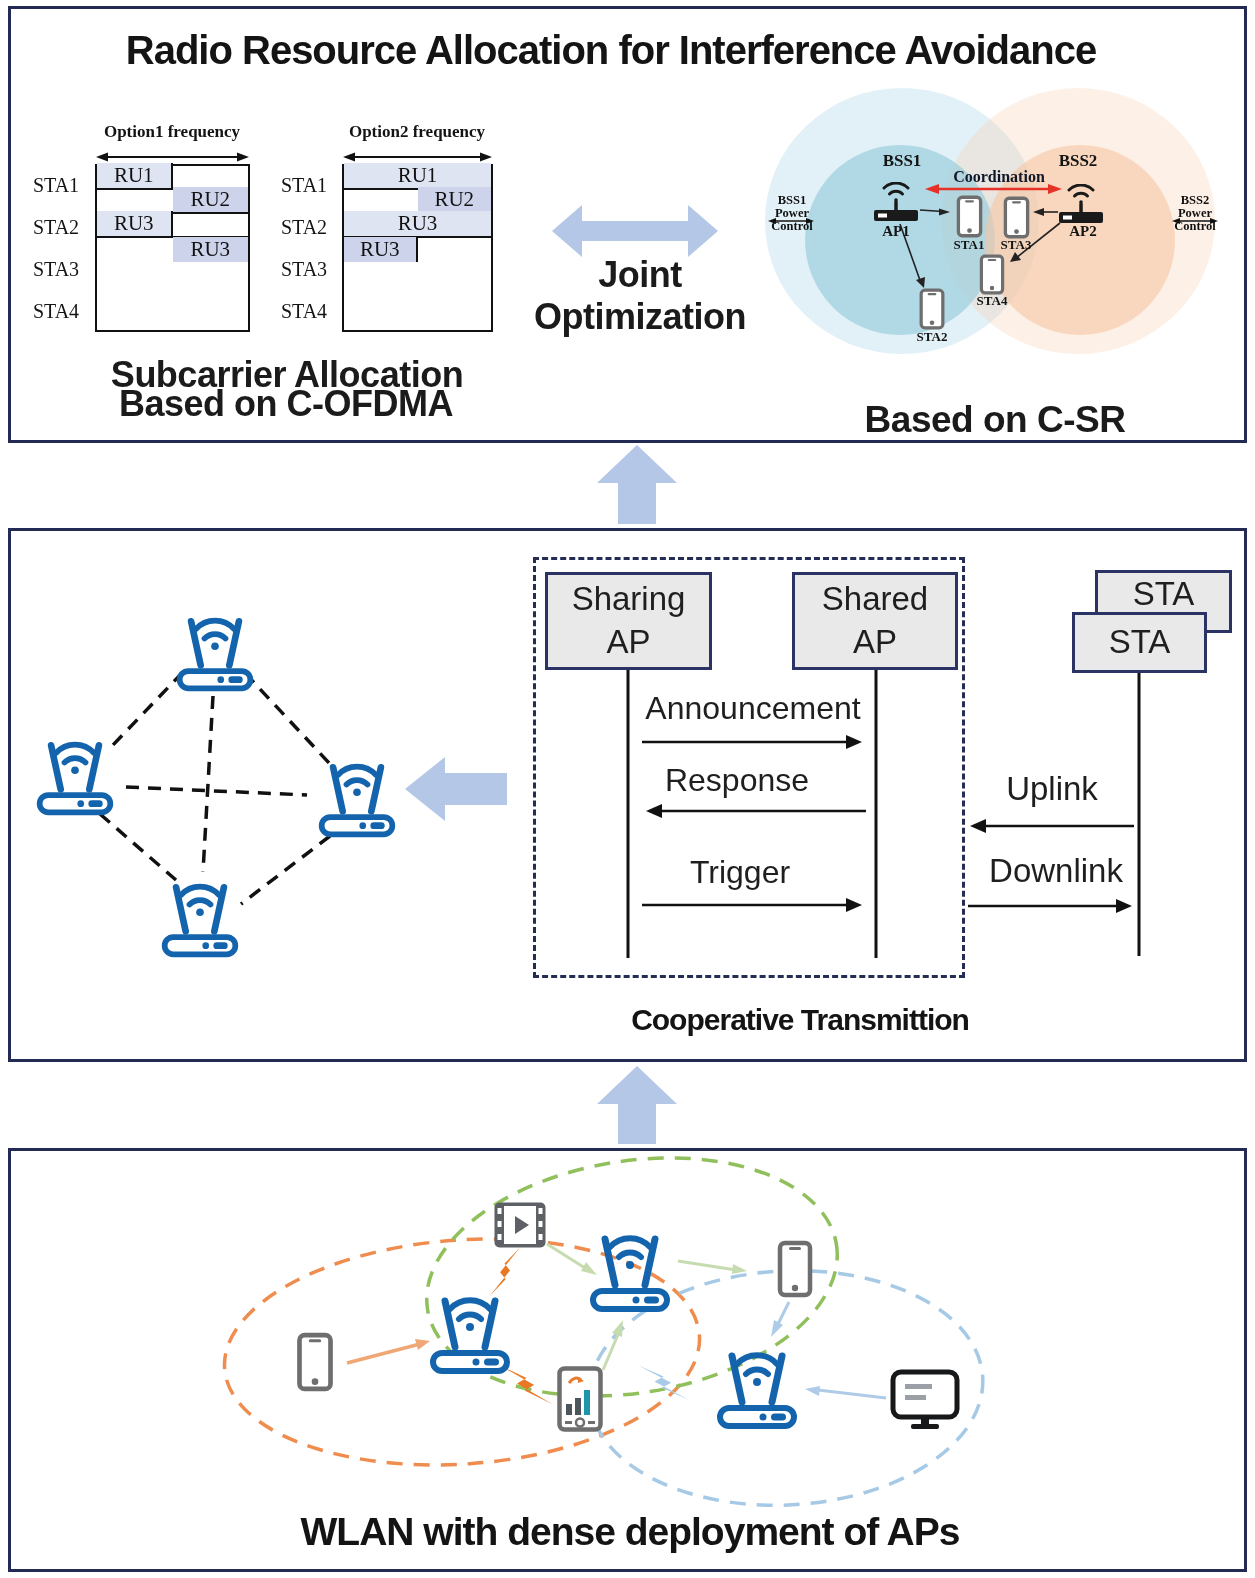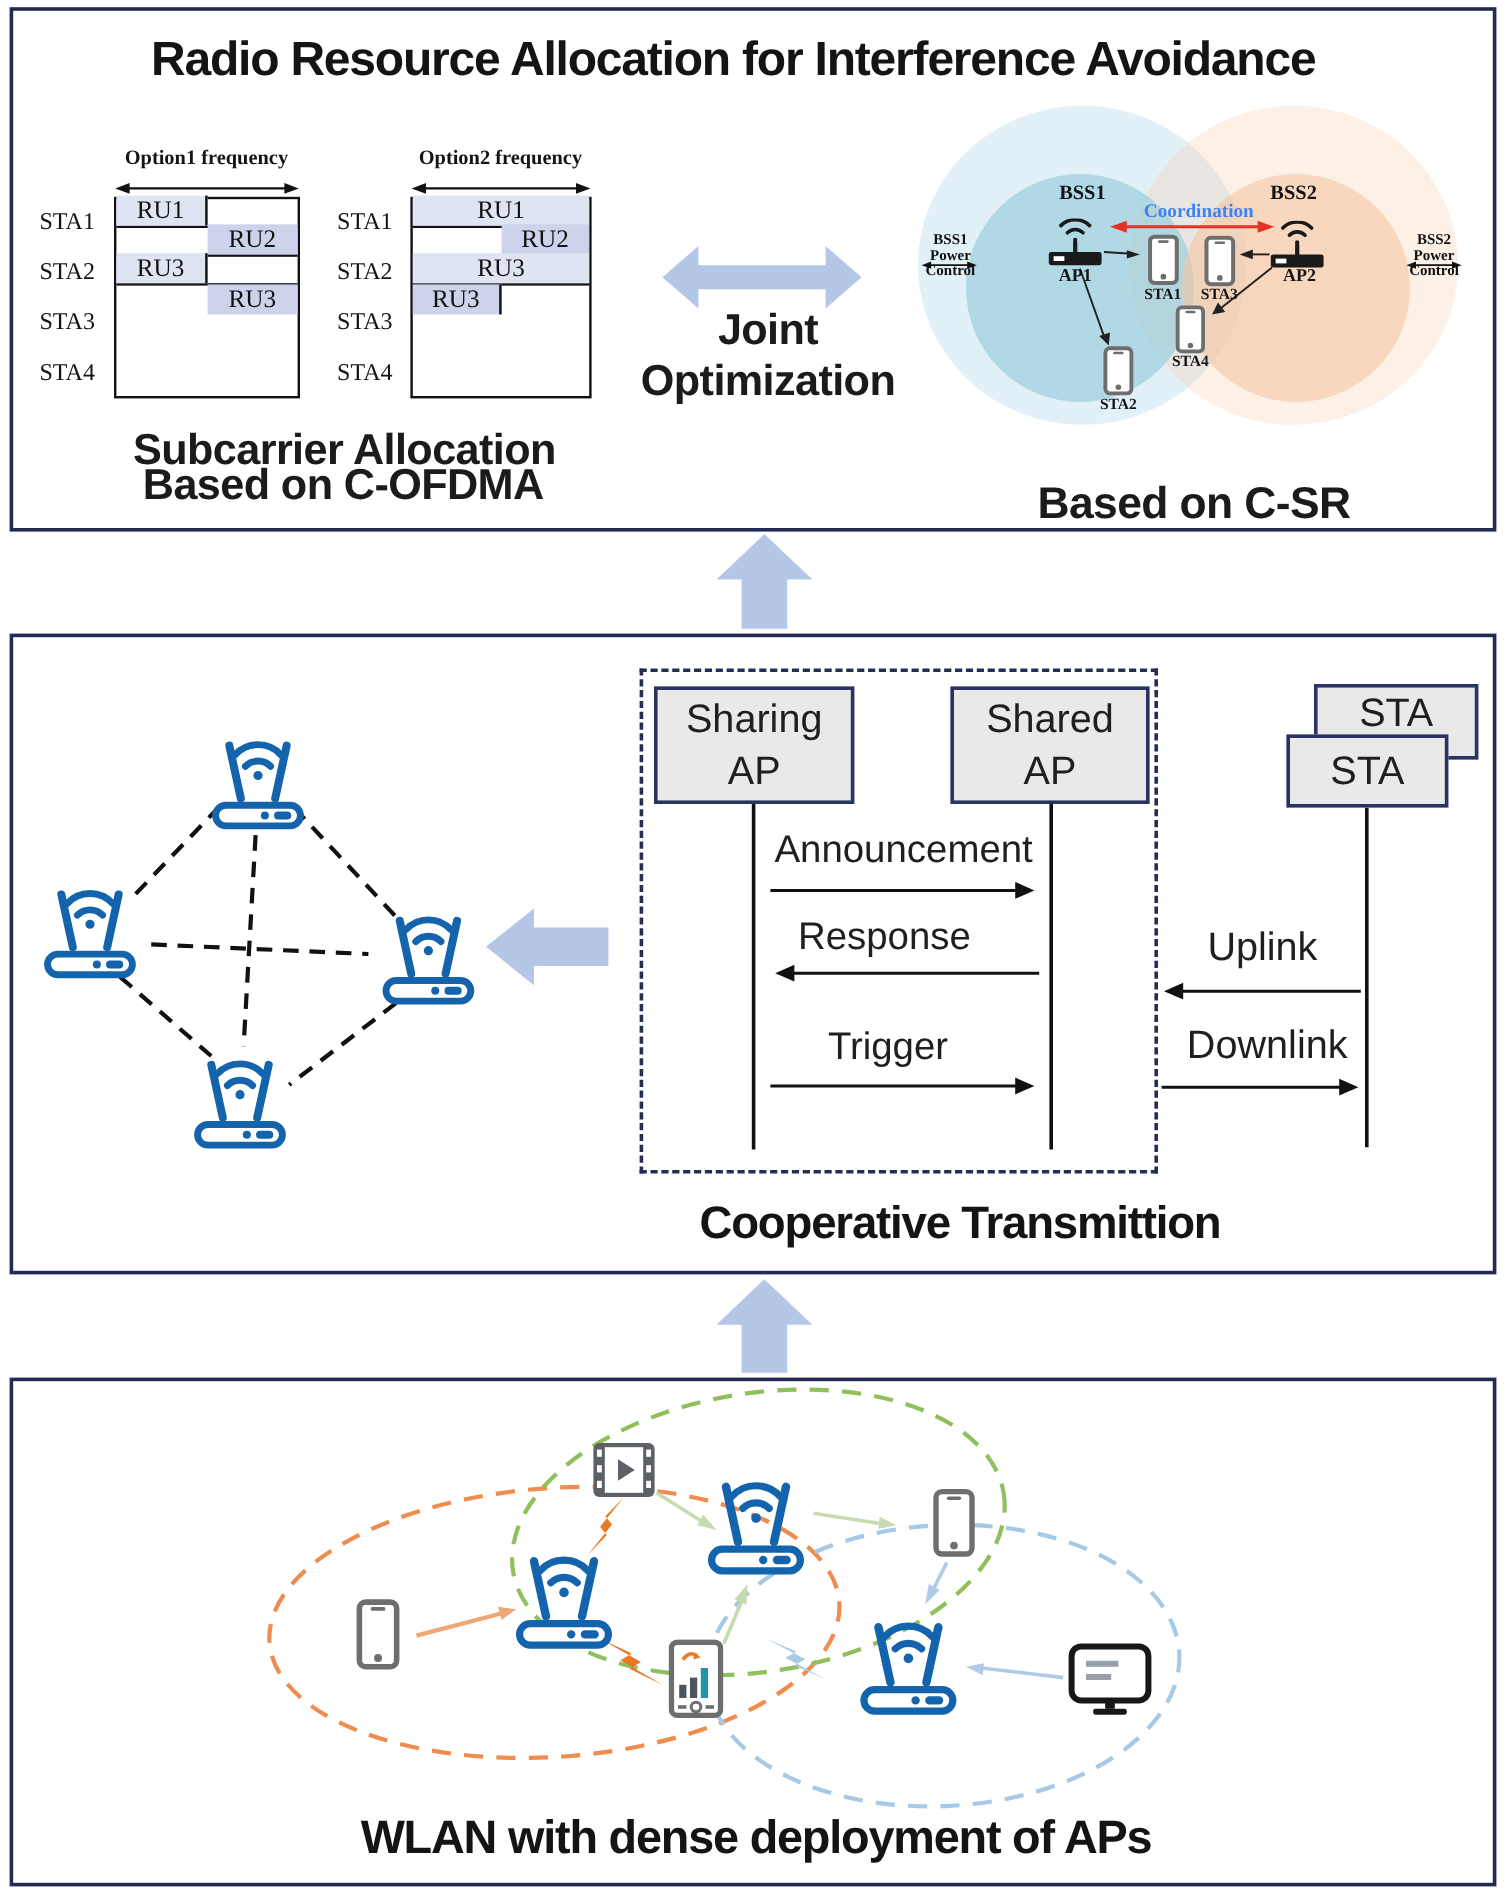--- a/index.html
+++ b/index.html
@@ -281,21 +281,21 @@
   <div class="ctr serif sta-l" style="left:304px;top:311px;">STA4</div>
 
   <div class="ctr t-cap" style="left:287px;top:375px;">Subcarrier Allocation</div>
   <div class="ctr t-cap" style="left:286px;top:404px;">Based on C-OFDMA</div>
 
   <div class="ctr t-cap" style="left:640px;top:275px;">Joint</div>
   <div class="ctr t-cap" style="left:640px;top:317px;">Optimization</div>
 
   <div class="ctr serif" style="left:902px;top:161px;font-weight:bold;font-size:17px;">BSS1</div>
   <div class="ctr serif" style="left:1078px;top:161px;font-weight:bold;font-size:17px;">BSS2</div>
-  <div class="ctr serif" style="left:999px;top:177px;font-weight:bold;font-size:16px;color:#3b82f6;">Coordination</div>
+  <div class="ctr serif" style="left:999px;top:177px;font-weight:bold;font-size:16px;color:#0f172a;">Coordination</div>
 
   <svg class="icon" style="left:873px;top:182px;" width="46" height="42" viewBox="0 0 46 42">
       <use href="#ap-k"></use>
     </svg>
   <svg class="icon" style="left:1058px;top:184px;" width="46" height="42" viewBox="0 0 46 42">
       <use href="#ap-k"></use>
     </svg>
   <svg class="icon" style="left:956px;top:195px;" width="27" height="43" viewBox="0 0 36 58">
       <use href="#phone-g"></use>
     </svg>
@@ -357,21 +357,21 @@
   <div class="seqbox" style="left:1072px;top:612px;width:135px;height:61px;">
     <span>STA</span>
   </div>
 
   <div class="ctr t-msg" style="left:753px;top:708px;">Announcement</div>
   <div class="ctr t-msg" style="left:737px;top:780px;">Response</div>
   <div class="ctr t-msg" style="left:740px;top:872px;">Trigger</div>
   <div class="ctr t-upl" style="left:1052px;top:789px;">Uplink</div>
   <div class="ctr t-upl" style="left:1056px;top:871px;">Downlink</div>
 
-  <div class="ctr t-big" style="left:800px;top:1020px;font-size:38px;text-align:center;">Cooperative Transmittion</div>
+  <div class="ctr t-big" style="left:800px;top:1020px;font-size:30px;text-align:center;">Cooperative Transmittion</div>
 
   <svg class="icon" style="left:494px;top:1202px;" width="52" height="46" viewBox="0 0 52 46">
       <use href="#film-g"></use>
     </svg>
   <svg class="icon" style="left:420px;top:1287px;" width="100" height="90" viewBox="0 0 100 90">
       <use href="#router-b"></use>
     </svg>
   <svg class="icon" style="left:580px;top:1225px;" width="100" height="90" viewBox="0 0 100 90">
       <use href="#router-b"></use>
     </svg>

